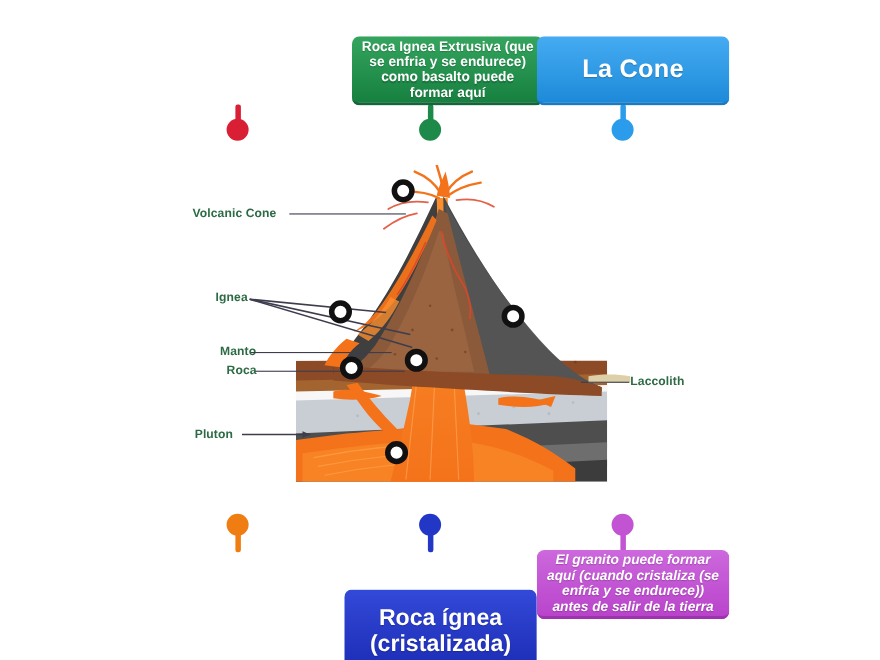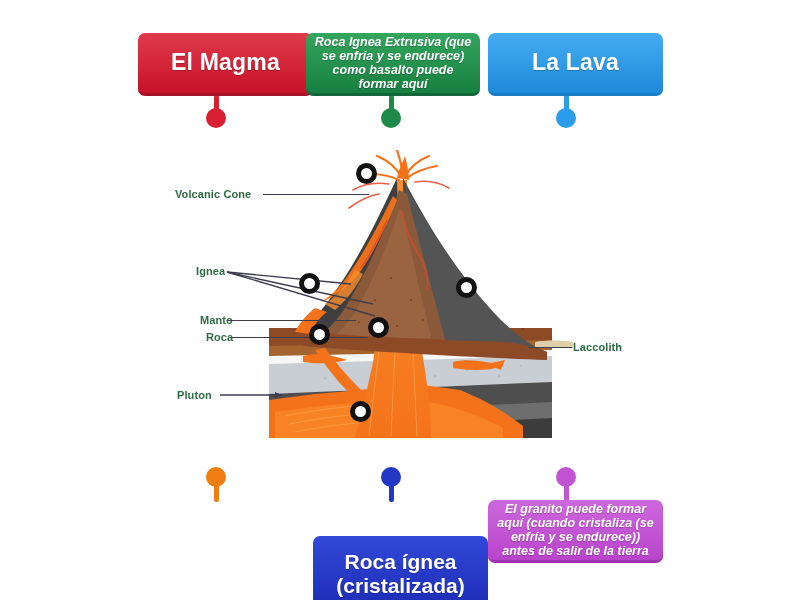--- a/index.html
+++ b/index.html
@@ -211,34 +211,31 @@
 
   <div class="marker" style="left:356px;top:163px;"></div>
   <div class="marker" style="left:299px;top:273px;"></div>
   <div class="marker" style="left:456px;top:277px;"></div>
   <div class="marker" style="left:309px;top:324px;"></div>
   <div class="marker" style="left:368px;top:317px;"></div>
   <div class="marker" style="left:350px;top:401px;"></div>
 
   <div class="stem" style="left:214px;top:95px;height:20px;background:#d81f33;"></div>
   <div class="dot" style="left:206px;top:108px;background:#d81f33;"></div>
-  <div class="label-box label-big" style="left:138px;top:33px;width:175px;height:63px;background:linear-gradient(#e03a4c,#c81228);border-bottom:3px solid #a8132a;">
-    <span class="txt">El Magma</span>
-  </div>
 
   <div class="stem" style="left:389px;top:95px;height:20px;background:#1e8a49;"></div>
   <div class="dot" style="left:381px;top:108px;background:#1e8a49;"></div>
-  <div class="label-box label-small" style="left:306px;top:33px;width:174px;height:63px;background:linear-gradient(#34a55e,#178040);border-bottom:3px solid #13663a;font-style:italic;">
+  <div class="label-box label-small" style="left:320px;top:33px;width:174px;height:63px;background:linear-gradient(#34a55e,#178040);border-bottom:3px solid #13663a;">
     <span class="txt">Roca Ignea Extrusiva (que se enfria y se endurece) como basalto puede formar aquí</span>
   </div>
 
   <div class="stem" style="left:564px;top:95px;height:20px;background:#2b9ceb;"></div>
   <div class="dot" style="left:556px;top:108px;background:#2b9ceb;"></div>
   <div class="label-box label-big" style="left:488px;top:33px;width:175px;height:63px;background:linear-gradient(#45acf2,#1d8ad9);border-bottom:3px solid #1a7bc4;">
-    <span class="txt">La Lava</span>
+    <span class="txt">La Cone</span>
   </div>
 
   <div class="dot" style="left:206px;top:467px;background:#f07d12;"></div>
   <div class="stem" style="left:214px;top:482px;height:20px;background:#f07d12;"></div>
 
   <div class="dot" style="left:381px;top:467px;background:#2237c6;"></div>
   <div class="stem" style="left:389px;top:482px;height:20px;background:#2237c6;"></div>
   <div class="label-box label-med" style="left:313px;top:500px;width:175px;height:79px;background:linear-gradient(#3349d8,#1b2bb4);border-bottom:3px solid #17249b;margin-top:36px;">
     <span class="txt">Roca ígnea (cristalizada)</span>
   </div>

